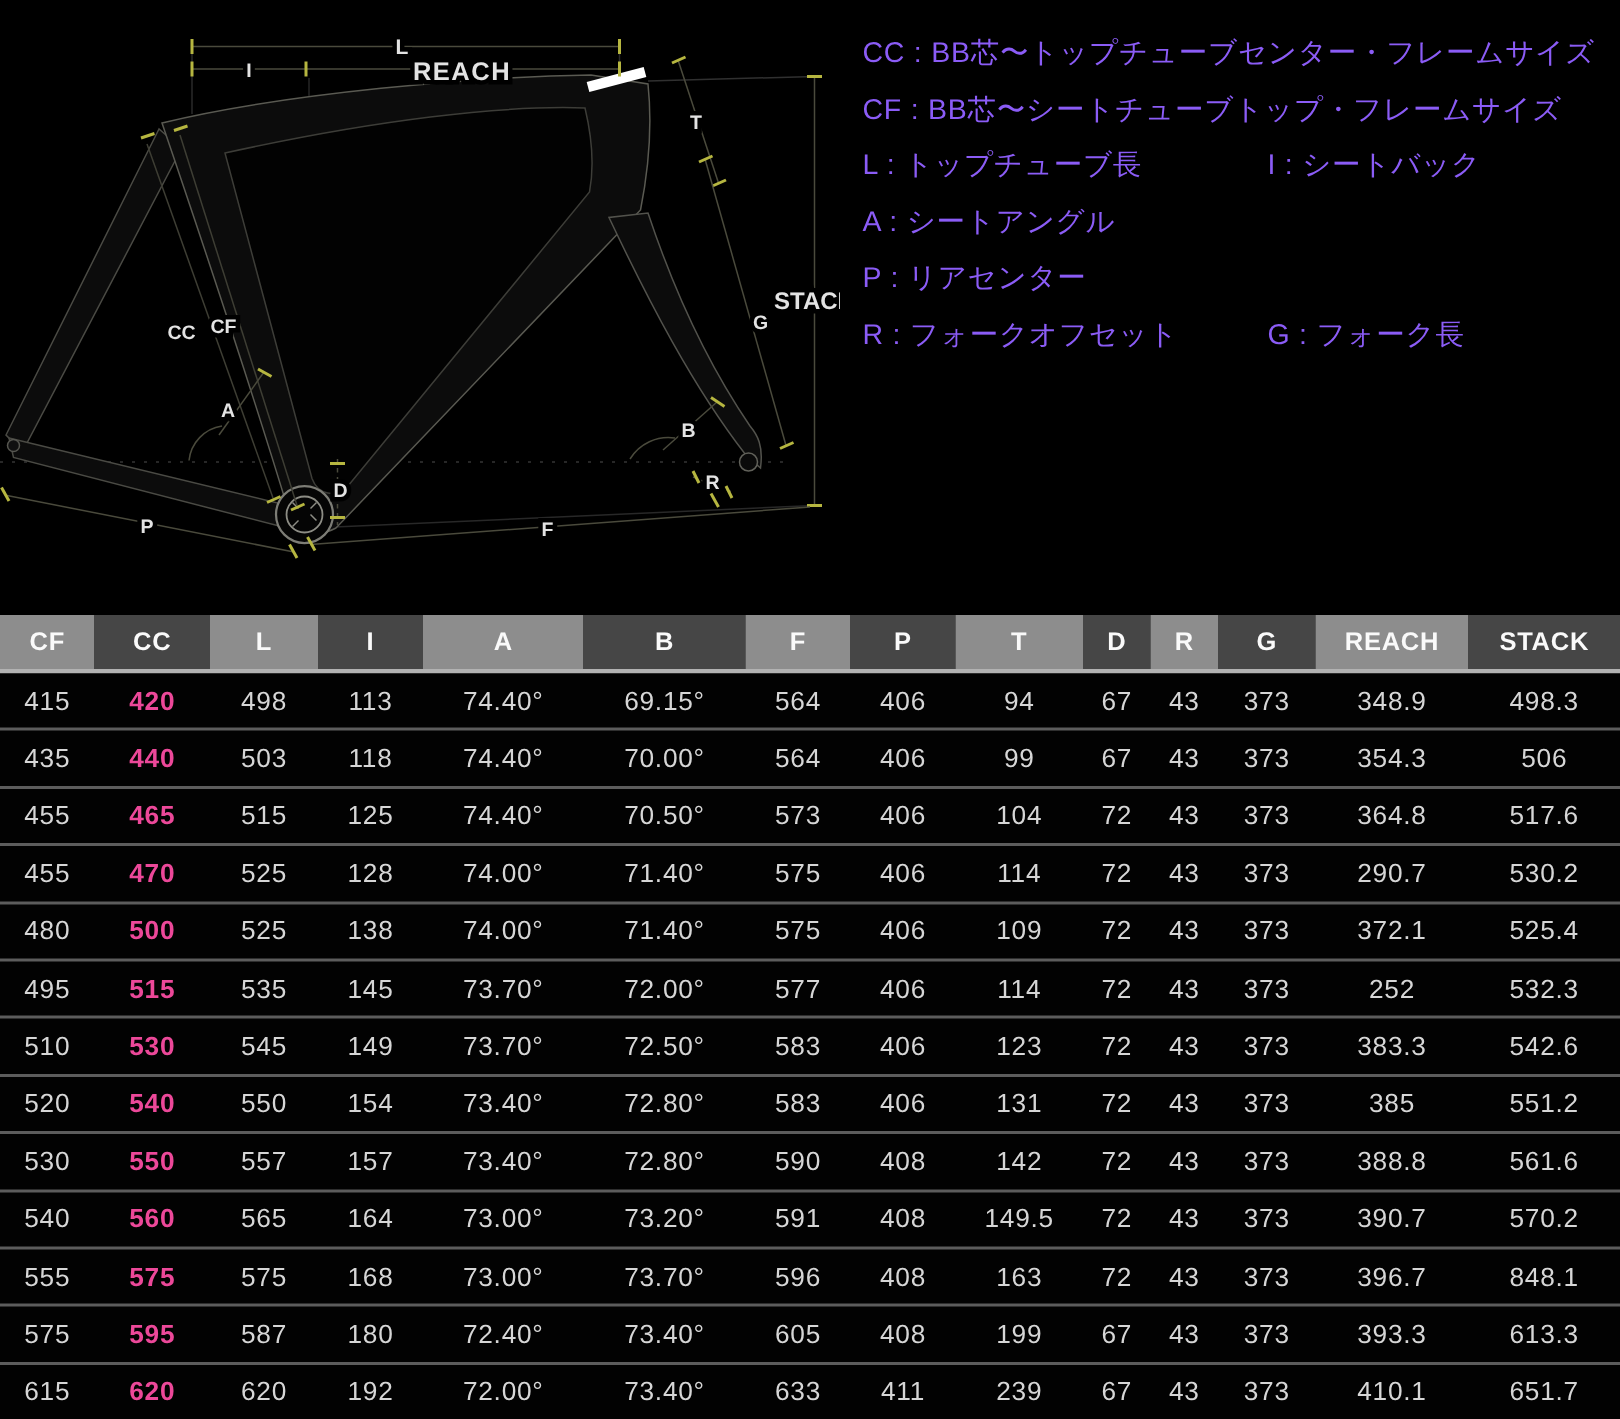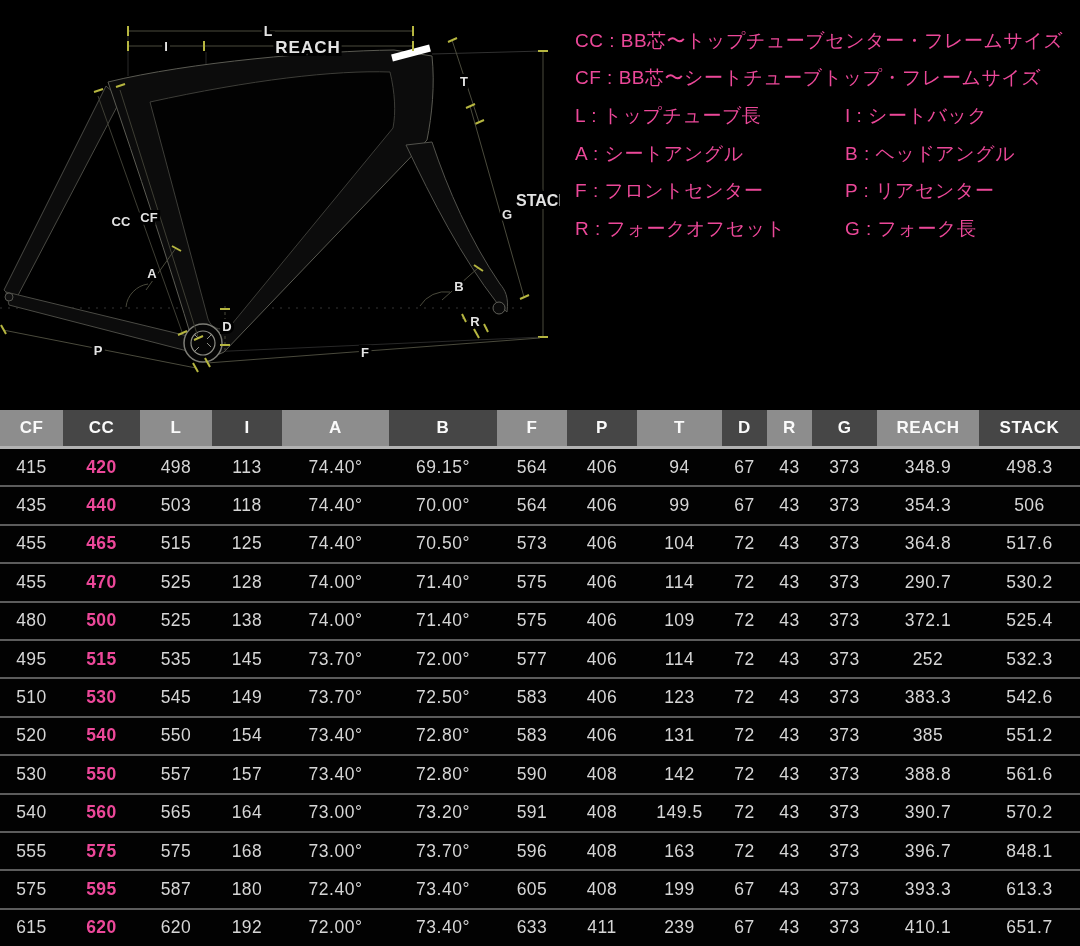--- a/index.html
+++ b/index.html
@@ -6,21 +6,21 @@
   body{width:1080px;height:946px;overflow:hidden;font-family:"Liberation Sans",sans-serif;}
   .stage{position:relative;width:1080px;height:946px;background:#000;}
 
   
   .diagram-area{position:absolute;left:0;top:0;width:560px;height:410px;}
   .dim-label{fill:#e3e3e3;font-weight:bold;font-family:"Liberation Sans",sans-serif;
              paint-order:stroke;stroke:#000;stroke-width:6px;}
 
   
   .legend{position:absolute;left:575px;top:22px;width:500px;display:flex;flex-direction:column;}
-  .legend-row{height:37.6px;display:flex;align-items:center;color:#ec4899;
+  .legend-row{height:37.6px;display:flex;color:#8b5cf6;
               font-size:19px;letter-spacing:.5px;white-space:nowrap;}
   .legend-left{width:270px;flex:none;}
 
   
   .geo-table{position:absolute;left:0;top:410px;width:1080px;height:536px;
              display:flex;flex-direction:column;
              --cols:63px 77px 72px 70px 107px 108px 70px 70px 85px 45px 45px 65px 102px 101px;}
   .thead{display:grid;grid-template-columns:var(--cols);height:36px;flex:none;
          border-bottom:3px solid #b2b2b2;}
   .th{display:flex;align-items:center;justify-content:center;color:#fafafa;
@@ -144,24 +144,22 @@
       </div>
       <div class="legend-row">
         <span>CF : BB芯〜シートチューブトップ・フレームサイズ</span>
       </div>
       <div class="legend-row">
         <span class="legend-left">L : トップチューブ長</span>
         <span>I : シートバック</span>
       </div>
       <div class="legend-row">
         <span class="legend-left">A : シートアングル</span>
-        <span>B : ヘッドアングル</span>
-      </div>
-      <div class="legend-row">
-        <span class="legend-left">F : フロントセンター</span>
+      </div>
+      <div class="legend-row">
         <span>P : リアセンター</span>
       </div>
       <div class="legend-row">
         <span class="legend-left">R : フォークオフセット</span>
         <span>G : フォーク長</span>
       </div>
     </div>
 
   <div class="geo-table">
     <div class="thead" id="thead">

